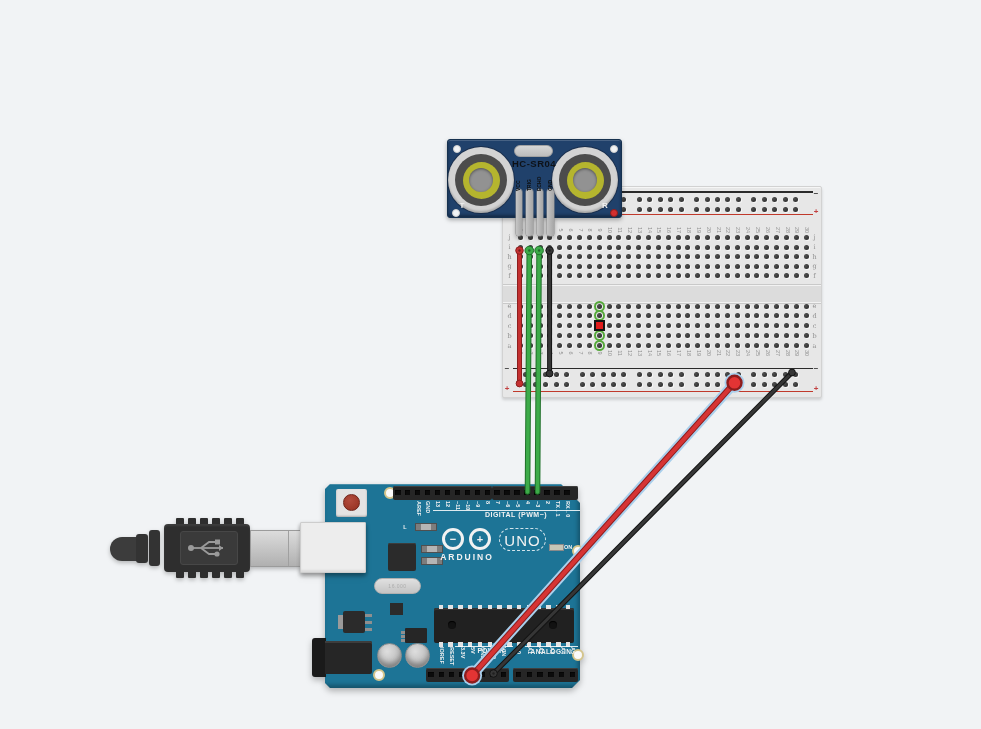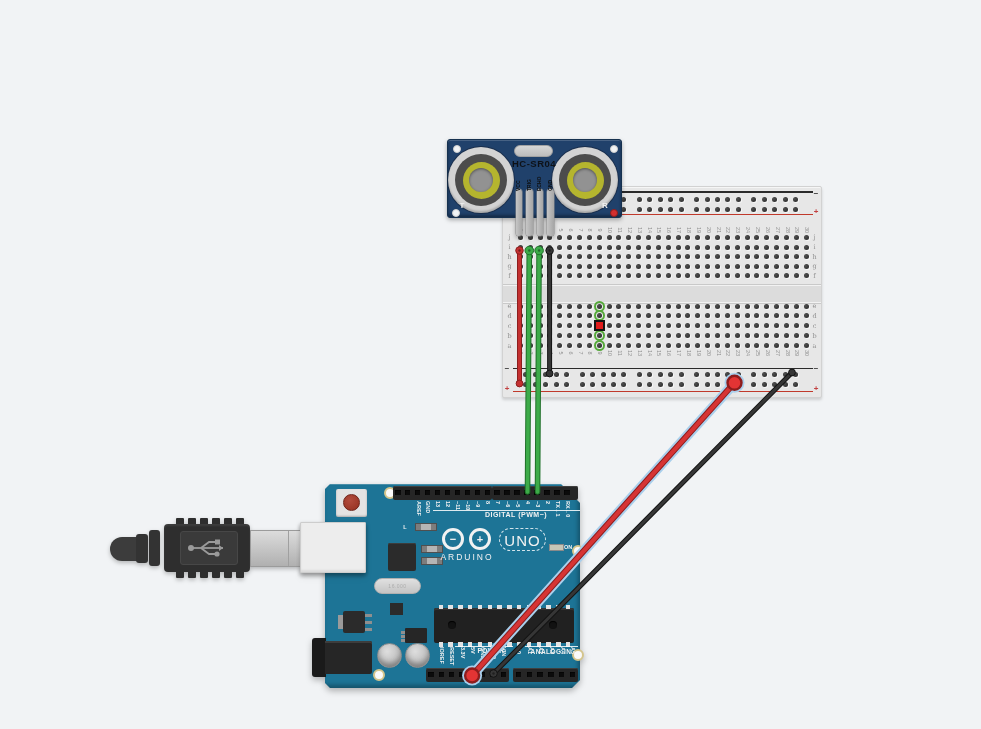--- a/index.html
+++ b/index.html
@@ -65,21 +65,21 @@
     box-shadow:inset 0 -1px 2px rgba(0,0,0,.25);}
   #reset-btn{position:absolute;left:7px;top:5px;width:17px;height:17px;border-radius:50%;
     background:radial-gradient(circle at 40% 35%, #b24b3c, #93301f);border:1px solid #6f241a;box-sizing:border-box;}
   .led-rect{position:absolute;height:8px;width:22px;border:1px solid #4f4f4f;box-sizing:border-box;
     background:linear-gradient(90deg,#7d7d7d 25%,#b5b5b5 25% 75%,#7d7d7d 75%);}
   .led-label{font-size:5.5px;font-weight:bold;color:#f2f2f2;}
   #chip1{position:absolute;left:63px;top:59px;width:28px;height:28px;background:#2b2b2b;border-radius:2px;
     box-shadow:inset 0 1px 0 #3c3c3c;}
   .logo-circle{position:absolute;width:22px;height:22px;border-radius:50%;border:3px solid #f2f2f2;box-sizing:border-box;}
   .logo-glyph{position:absolute;color:#f2f2f2;font-weight:bold;font-size:11px;}
-  #brand{font-size:8.5px;font-weight:normal;color:#f2f2f2;letter-spacing:2px;}
+  #brand{font-size:8.5px;font-weight:bold;color:#f2f2f2;letter-spacing:2px;}
   #uno-capsule{position:absolute;left:174px;top:44px;width:47px;height:23px;border:1.5px dashed rgba(255,255,255,.8);
     border-radius:12px;box-sizing:border-box;}
   #uno-text{font-size:15px;color:#f2f2f2;letter-spacing:1px;}
   #on-led{position:absolute;left:224px;top:60px;width:15px;height:7px;background:#c6c6b6;border:1px solid #8a8a8a;box-sizing:border-box;}
   #crystal{position:absolute;left:49px;top:94px;width:47px;height:16px;border-radius:8px;
     background:linear-gradient(#e0e0e0,#c4c4c4);border:1px solid #b0b0b0;box-sizing:border-box;}
   #crystal-text{font-size:5px;color:#adadad;letter-spacing:.5px;}
   #vreg{position:absolute;left:18px;top:127px;width:22px;height:22px;background:#2b2b2b;border-radius:2px;}
   .vreg-leg{position:absolute;width:7px;height:3px;background:#8f8f8f;}
   #vreg-tab{position:absolute;left:13px;top:131px;width:5px;height:14px;background:#9a9a9a;}

